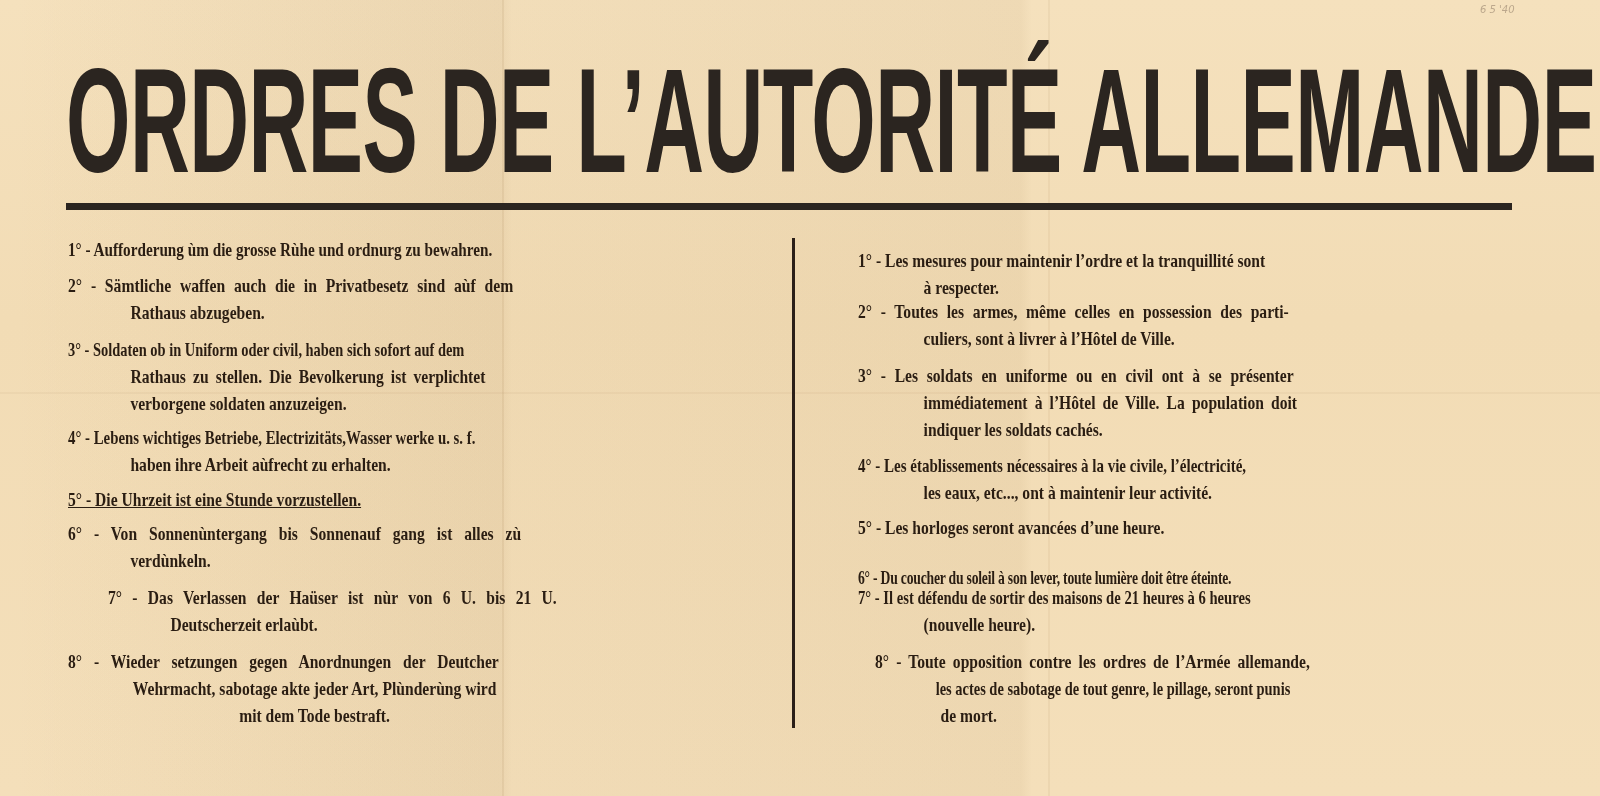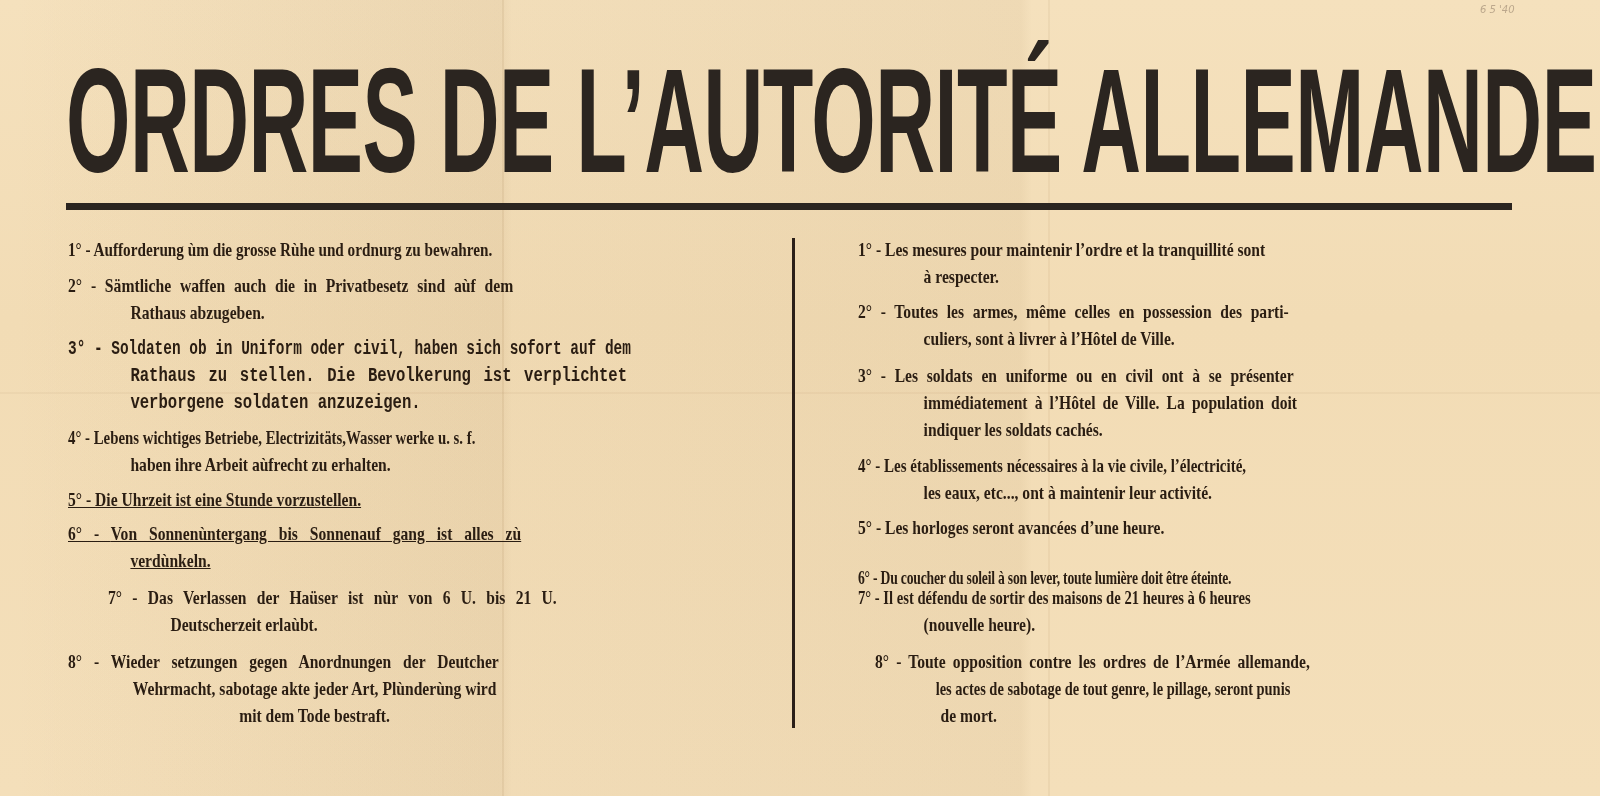--- a/index.html
+++ b/index.html
@@ -119,57 +119,57 @@
 
   <div class="block" style="top:0px;">
     <span class="l" style="transform:scaleX(0.78);"><span>1° - </span><span>Aufforderung ùm die grosse Rùhe und ordnurg zu bewahren.</span></span>
   </div>
 
   <div class="block" style="top:36px;">
     <span class="l" style="transform:scaleX(0.805);word-spacing:6px;"><span>2° - </span><span>Sämtliche waffen auch die in Privatbesetz sind aùf dem</span></span>
     <span class="l" style="padding-left:78px;transform:scaleX(0.8);"><span>Rathaus abzugeben.</span></span>
   </div>
 
-  <div class="block" style="top:100px;font-family:Liberation Mono, monospace;">
+  <div class="block" style="top:100px;">
     <span class="l" style="transform:scaleX(0.74);"><span>3° - </span><span>Soldaten ob in Uniform oder civil, haben sich sofort auf dem</span></span>
     <span class="l" style="padding-left:78px;transform:scaleX(0.8);word-spacing:4px;"><span>Rathaus zu stellen.  Die Bevolkerung ist verplichtet</span></span>
     <span class="l" style="padding-left:78px;transform:scaleX(0.8);"><span>verborgene soldaten anzuzeigen.</span></span>
   </div>
 
   <div class="block" style="top:188px;">
     <span class="l" style="transform:scaleX(0.76);"><span>4° - </span><span>Lebens wichtiges Betriebe, Electrizitäts,Wasser werke u. s. f.</span></span>
     <span class="l" style="padding-left:78px;transform:scaleX(0.8);"><span>haben ihre Arbeit aùfrecht zu erhalten.</span></span>
   </div>
 
   <div class="block" style="top:250px;text-decoration:underline;">
     <span class="l" style="transform:scaleX(0.8);"><span>5° - </span><span>Die Uhrzeit ist eine Stunde vorzustellen.</span></span>
   </div>
 
-  <div class="block" style="top:284px;text-decoration:underline;">
+  <div class="block" style="top:284px;">
     <span class="l" style="transform:scaleX(0.8);word-spacing:10px;"><span>6° - </span><span>Von Sonnenùntergang bis Sonnenauf gang ist alles zù</span></span>
     <span class="l" style="padding-left:78px;transform:scaleX(0.8);"><span>verdùnkeln.</span></span>
   </div>
 
   <div class="block" style="top:348px;margin-left:40px;">
     <span class="l" style="transform:scaleX(0.8);word-spacing:8px;"><span>7° - </span><span>Das Verlassen der Haüser ist nùr von 6 U. bis 21 U.</span></span>
     <span class="l" style="padding-left:78px;transform:scaleX(0.8);"><span>Deutscherzeit erlaùbt.</span></span>
   </div>
 
   <div class="block" style="top:412px;text-align:center;">
     <span class="l" style="transform:scaleX(0.8);word-spacing:10px;"><span>8° - </span><span>Wieder setzungen gegen Anordnungen der Deutcher</span></span>
     <span class="l" style="padding-left:78px;transform:scaleX(0.8);"><span>Wehrmacht, sabotage akte jeder Art, Plùnderùng wird</span></span>
     <span class="l" style="padding-left:78px;transform:scaleX(0.8);"><span>mit dem Tode bestraft.</span></span>
   </div>
 </div>
 
 <div class="divider"></div>
 
 <div class="col col-fr">
 
-  <div class="block" style="top:0px;">
+  <div class="block" style="top:11px;">
     <span class="l" style="transform:scaleX(0.8);"><span>1° - </span><span>Les mesures pour maintenir l’ordre et la tranquillité sont</span></span>
     <span class="l" style="padding-left:82px;transform:scaleX(0.8);"><span>à respecter.</span></span>
   </div>
 
   <div class="block" style="top:62px;">
     <span class="l" style="transform:scaleX(0.8);word-spacing:6px;"><span>2° - </span><span>Toutes les armes, même celles en possession des parti-</span></span>
     <span class="l" style="padding-left:82px;transform:scaleX(0.8);"><span>culiers, sont à livrer à l’Hôtel de Ville.</span></span>
   </div>
 
   <div class="block" style="top:126px;">

